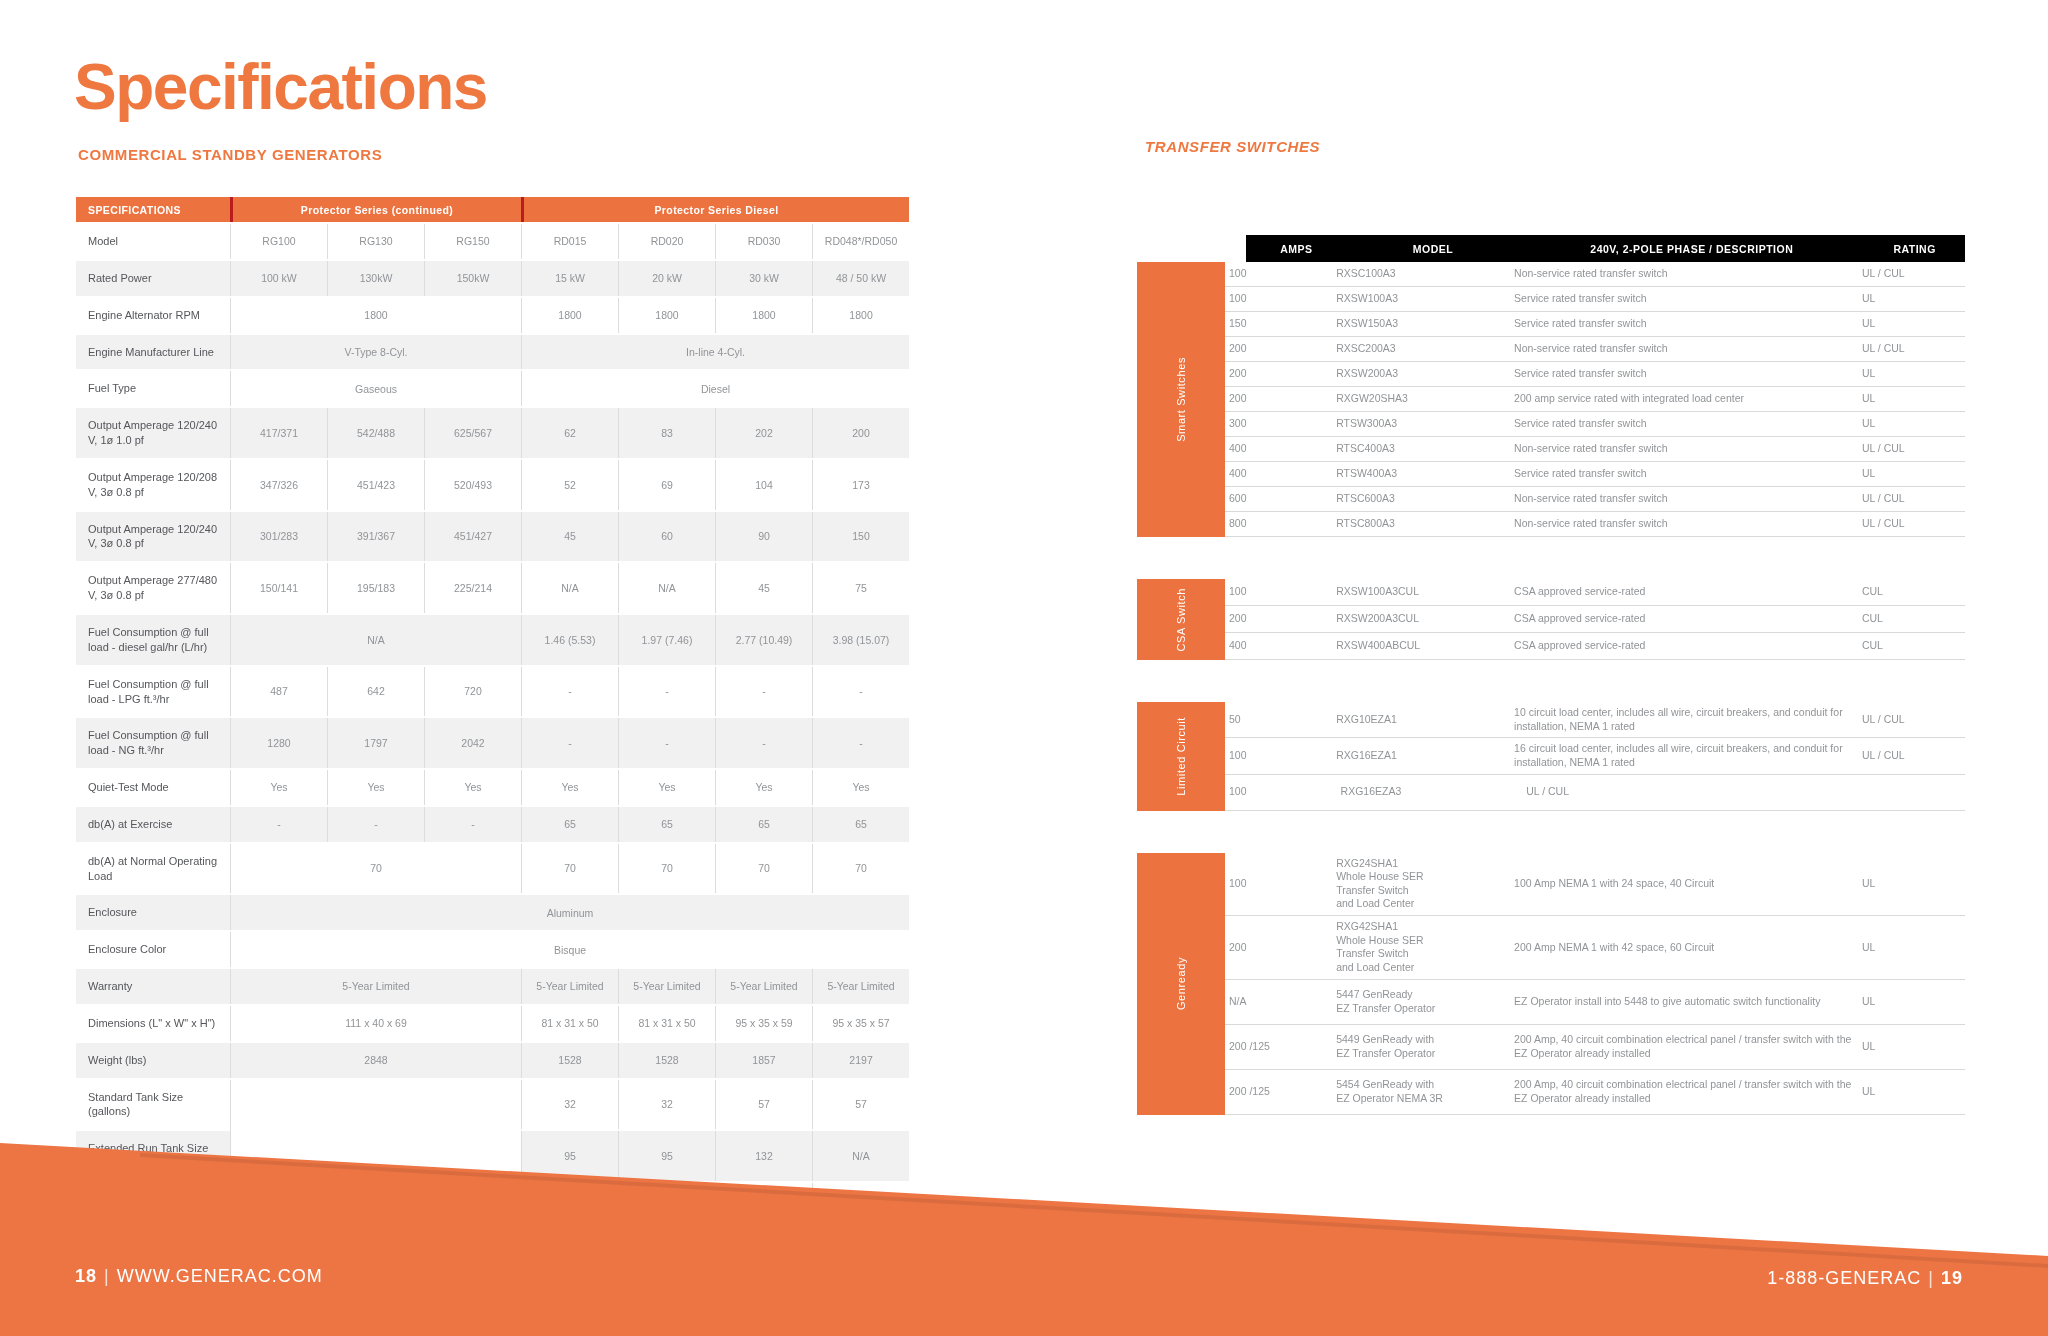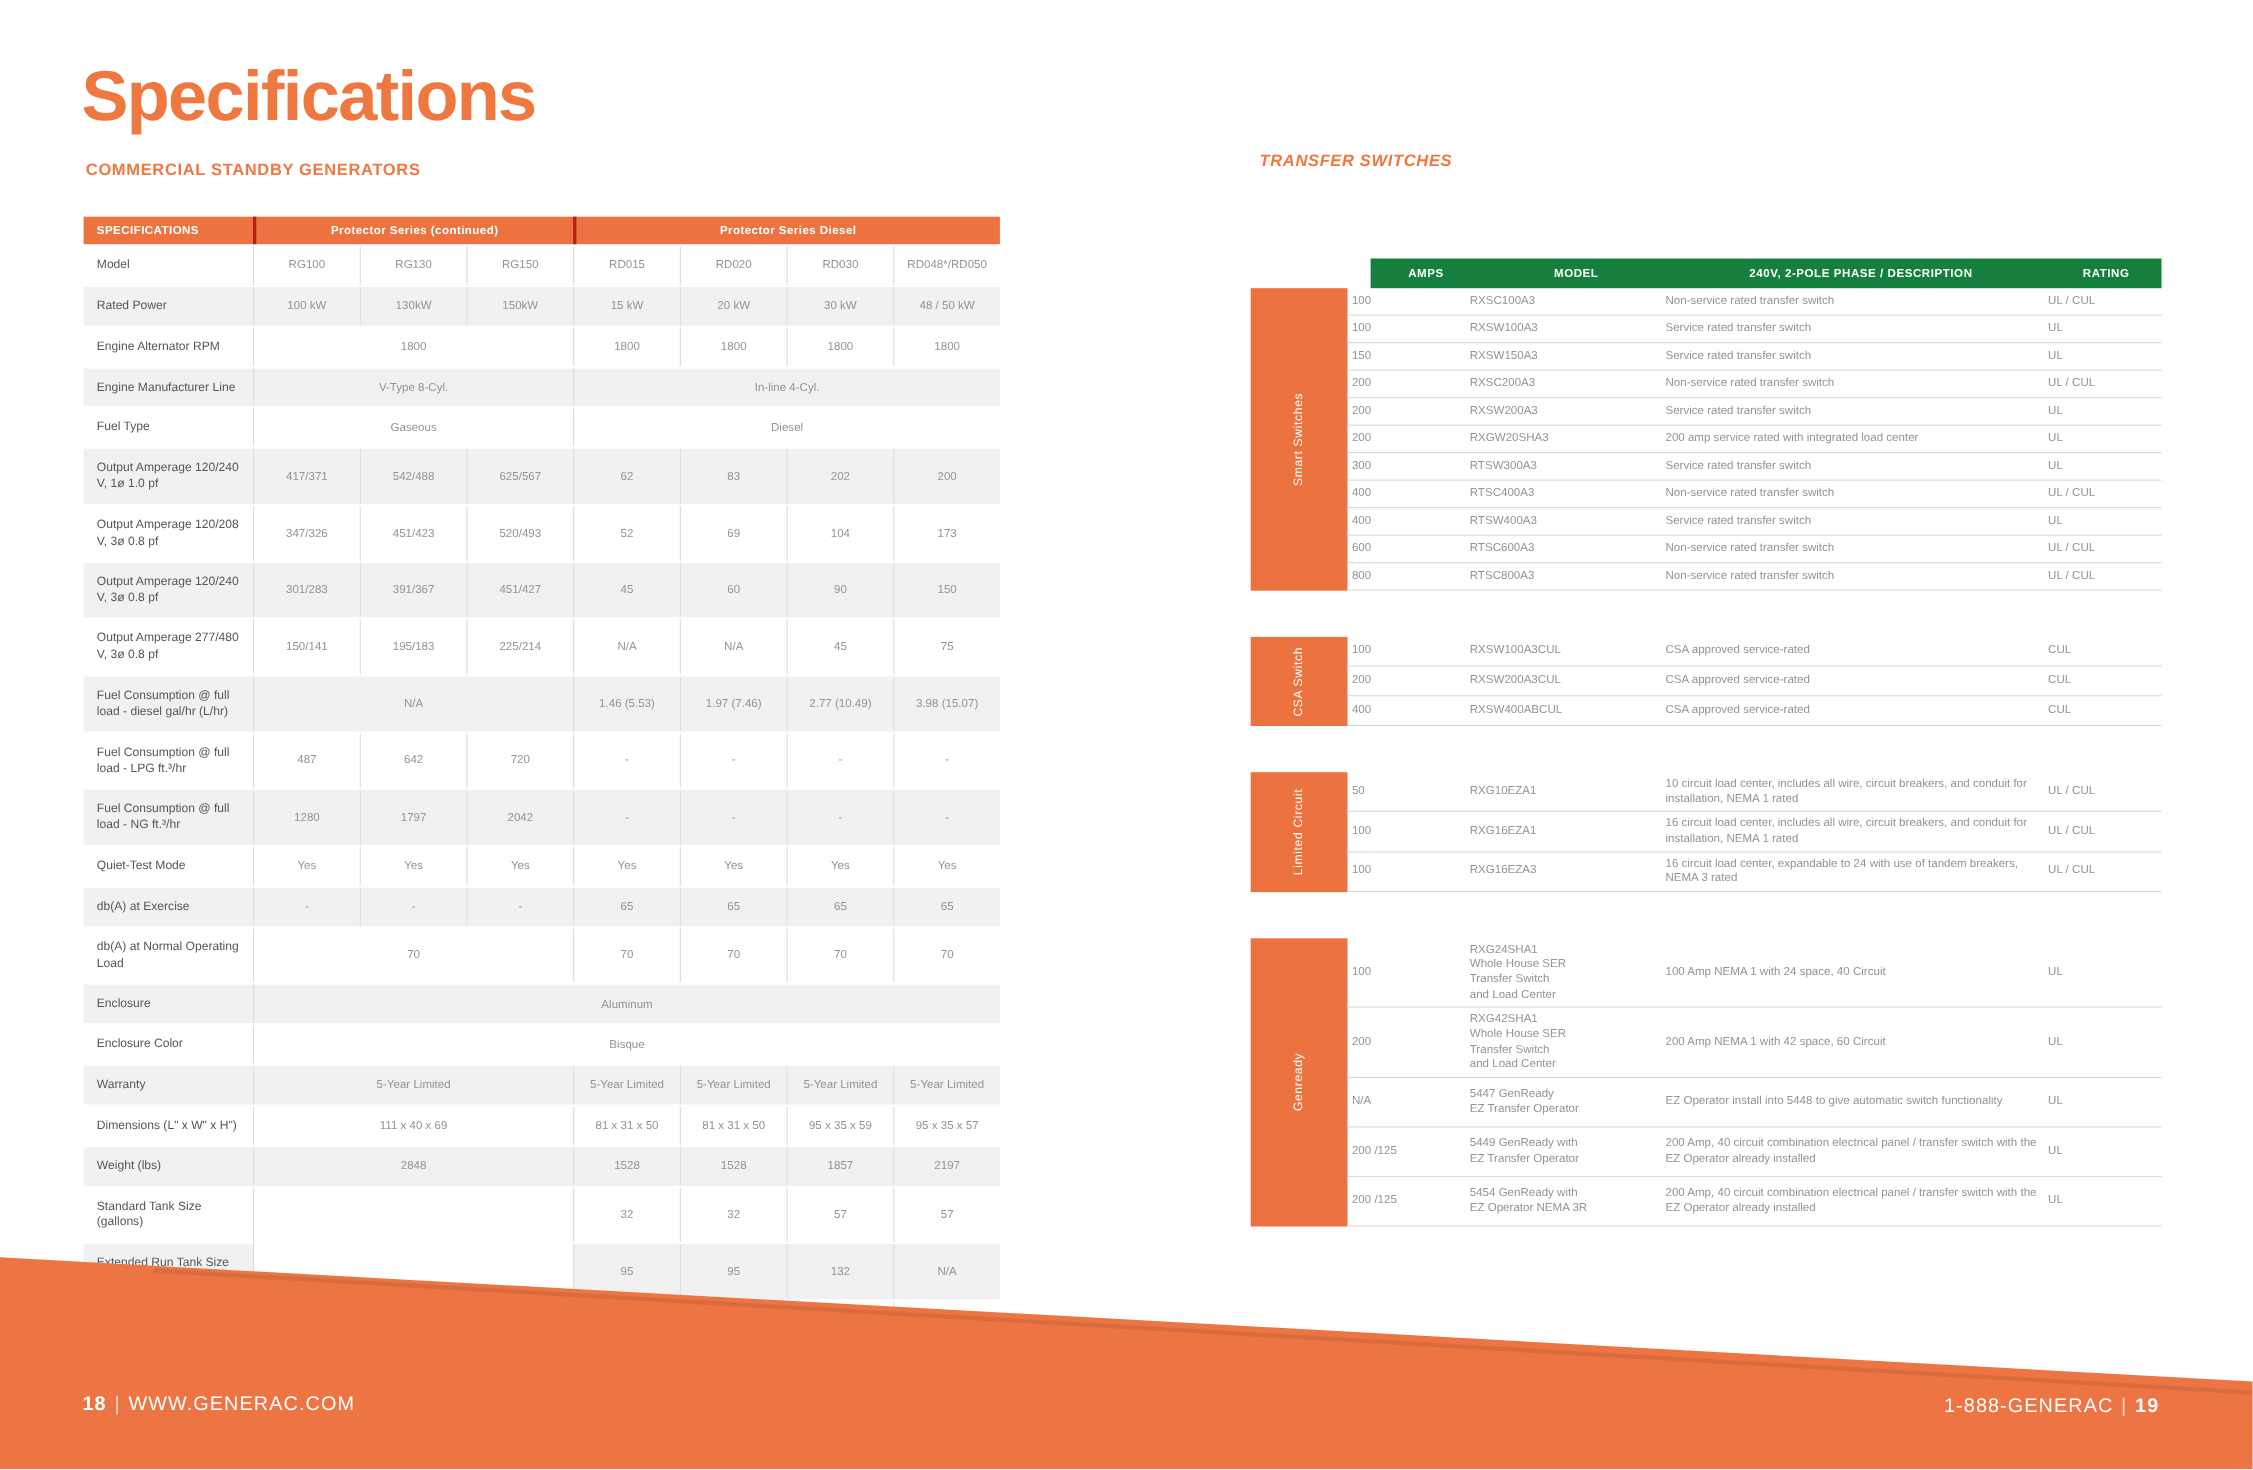--- a/index.html
+++ b/index.html
@@ -22,21 +22,21 @@
   table.gen th.lbl{text-align:left;padding-left:12px;}
   table.gen th + th{border-left:3px solid #b91c1c;}
   table.gen td{font-size:10.5px;color:#919497;text-align:center;vertical-align:middle;
       padding:10px 6px;line-height:1.35;}
   table.gen td.lbl{color:#55565A;font-size:11px;text-align:left;padding-left:12px;padding-right:8px;}
   table.gen td.val{border-left:1px solid #DBDCDD;}
   table.gen tbody tr:nth-child(even){background:#F1F1F2;}
 
   
   .ts-wrap{position:absolute;left:1137px;top:235px;width:828px;}
-  .ts-header{margin-left:109px;height:27px;background:#15803d;display:flex;align-items:center;}
+  .ts-header{margin-left:109px;height:27px;background:#000000;display:flex;align-items:center;}
   .ts-header .c{color:#fff;font-size:10.5px;font-weight:700;letter-spacing:.5px;text-align:center;}
   .c.amps{width:14%;} .c.model{width:24%;} .c.desc{width:48%;} .c.rating{width:14%;}
   .ts-section{display:flex;align-items:stretch;}
   .ts-section + .ts-section{margin-top:42px;}
   .ts-side{width:88px;background:#EC7340;display:flex;align-items:center;justify-content:center;}
   .ts-side span{writing-mode:vertical-rl;transform:rotate(180deg);color:#fff;
       font-size:11px;letter-spacing:.6px;}
   .ts-rows{flex:1;}
   .ts-row{display:flex;align-items:center;border-bottom:1px solid #D8D9DA;}
   .ts-row .c{font-size:10.5px;color:#919497;line-height:1.3;padding:4px 4px;}
@@ -401,21 +401,20 @@
           </div>
           <div class="ts-row">
             <div class="c amps">100</div>
             <div class="c model">RXG16EZA1</div>
             <div class="c desc">16 circuit load center, includes all wire, circuit breakers, and conduit for installation, NEMA 1 rated</div>
             <div class="c rating">UL / CUL</div>
           </div>
           <div class="ts-row">
             <div class="c amps">100</div>
             <div class="c model">RXG16EZA3</div>
-            <div class="c desc">16 circuit load center, expandable to 24 with use of tandem breakers, NEMA 3 rated</div>
             <div class="c rating">UL / CUL</div>
           </div>
         </div>
       </div>
       <div class="ts-section sec-3">
         <div class="ts-side">
           <span>Genready</span>
         </div>
         <div class="ts-rows">
           <div class="ts-row">

